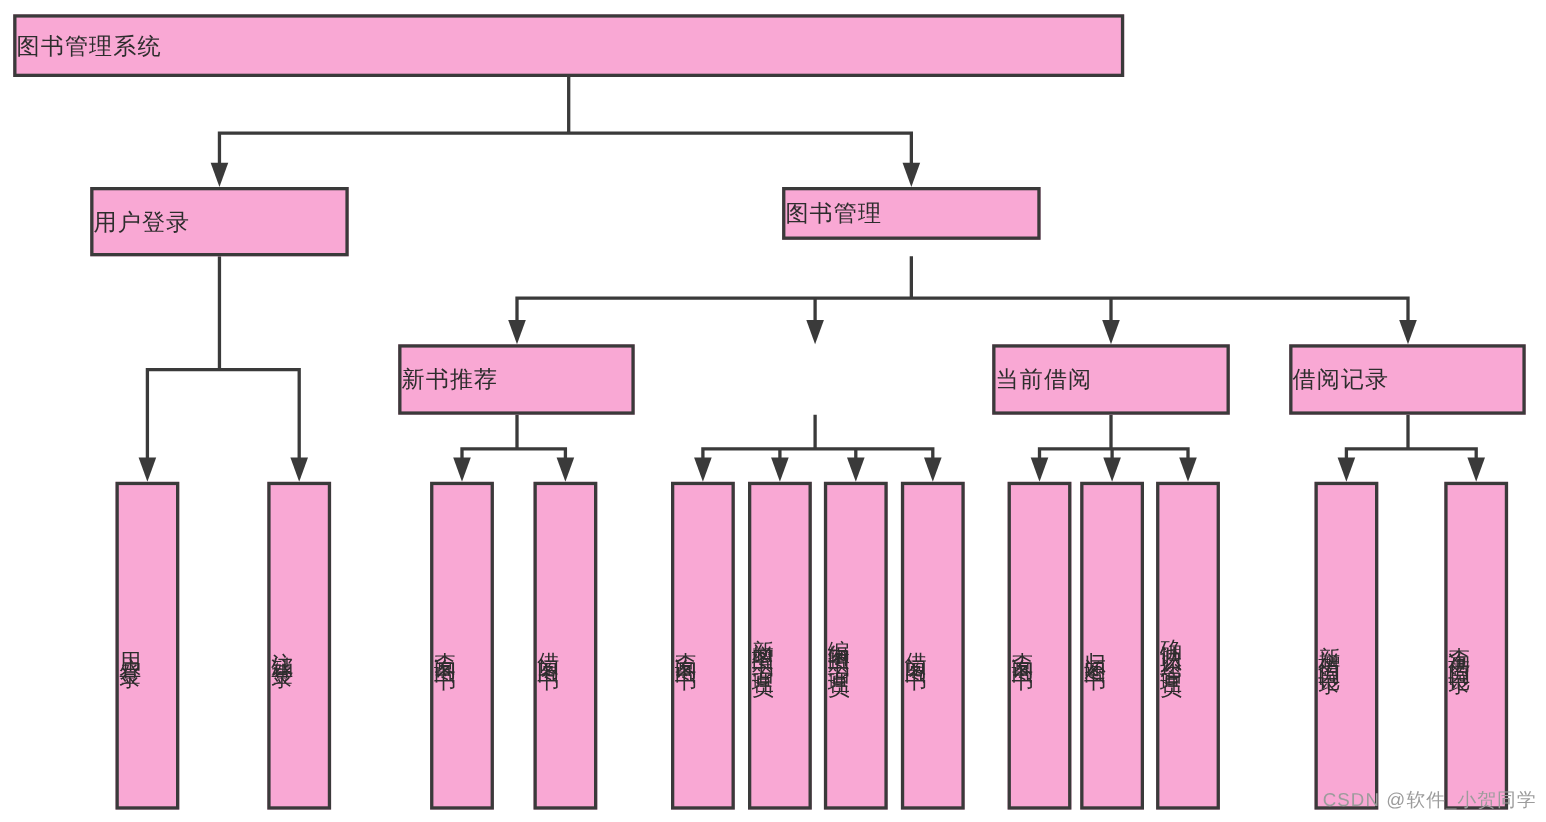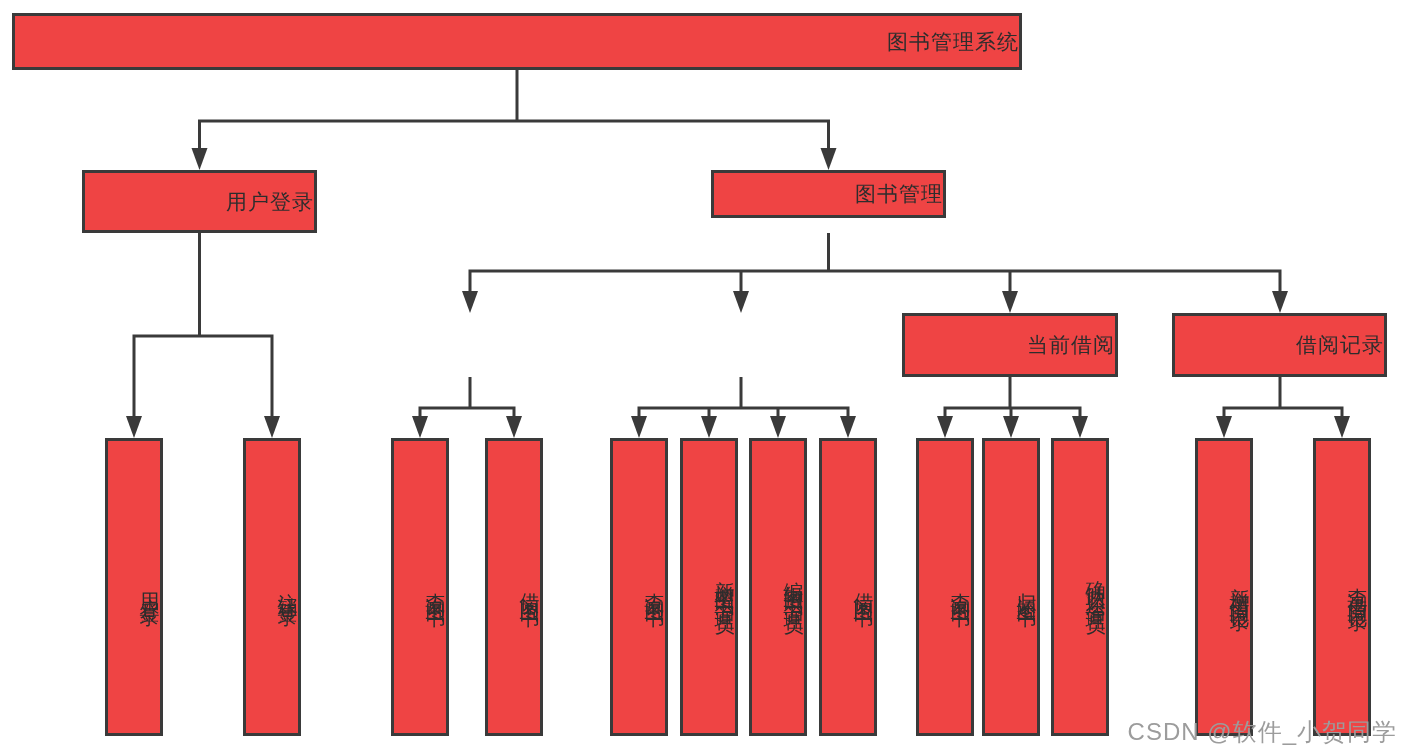--- a/index.html
+++ b/index.html
@@ -27,46 +27,46 @@
     stroke: var(--line);
     stroke-width: 3;
     fill: none;
   }
   #wires polygon {
     fill: var(--line);
     stroke: none;
   }
   .node {
     position: absolute;
-    background: #ef4444;
+    background: #f9a8d4;
     border: 3px solid var(--line);
     display: flex;
     align-items: center;
-    justify-content: flex-end;
+    justify-content: flex-start;
     color: var(--text);
   }
   .node span {
     font-size: 21px;
     letter-spacing: 1px;
     white-space: nowrap;
   }
   .node.v span {
     writing-mode: vertical-rl;
     text-orientation: mixed;
     font-size: 20px;
     letter-spacing: 5px;
     line-height: 1;
     white-space: normal;
   }
   .node.root span { font-size: 21px; }
   #watermark {
     position: absolute;
     top: 716px;
     right: 8px;
-    font-size: 24px;
+    font-size: 17px;
     color: var(--watermark);
     letter-spacing: 1px;
     z-index: 5;
     white-space: nowrap;
     text-align: center;
   }
 </style>
 </head>
 <body>
 
@@ -126,20 +126,23 @@
     <span>图书管理系统</span>
   </div>
 
   <div class="node" style="left:82px;top:170px;width:235px;height:63px">
     <span>用户登录</span>
   </div>
   <div class="node" style="left:711px;top:170px;width:235px;height:48px">
     <span>图书管理</span>
   </div>
 
+  <div class="node" style="left:362px;top:313px;width:215px;height:64px">
+    <span>新书推荐</span>
+  </div>
   <div class="node" style="left:1172px;top:313px;width:215px;height:64px">
     <span>借阅记录</span>
   </div>
   <div class="node" style="left:902px;top:313px;width:216px;height:64px">
     <span>当前借阅</span>
   </div>
 
   <div class="node v" style="left:105px;top:438px;width:58px;height:298px">
     <span>用户登录</span>
   </div>

